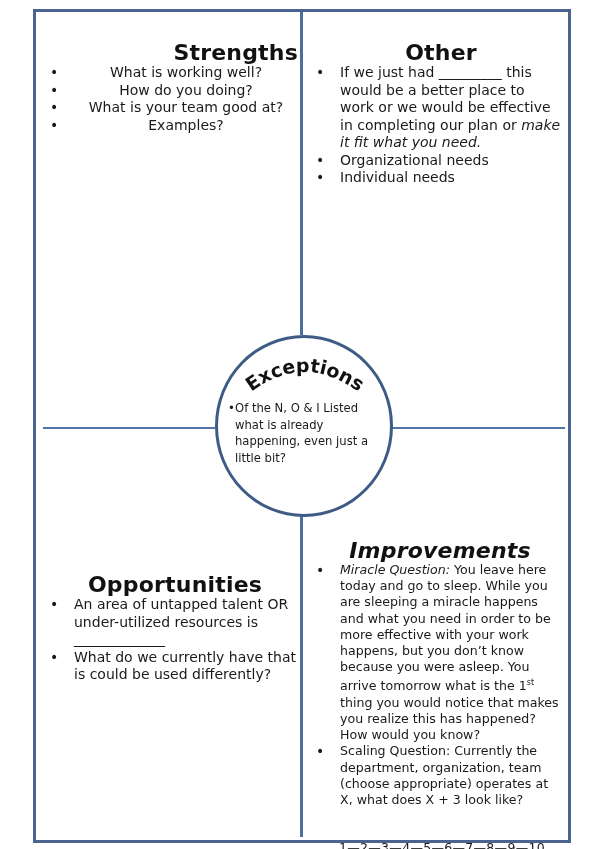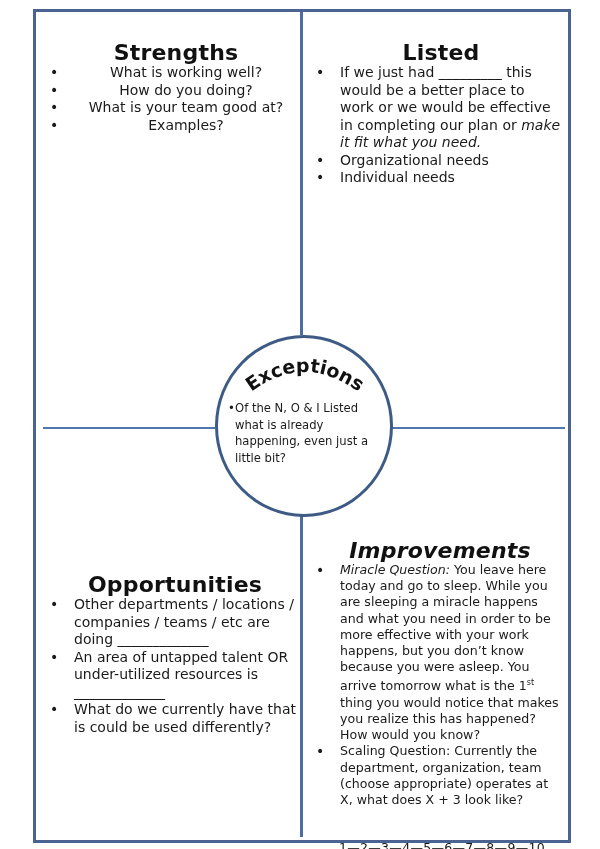--- a/index.html
+++ b/index.html
@@ -27,31 +27,31 @@
 </head>
 <body>
 
 <div class="frame"></div>
 <div class="vline" style="top:12px;height:323px;"></div>
 <div class="vline" style="top:514px;height:323px;"></div>
 <div class="hline" style="left:43px;width:172px;"></div>
 <div class="hline" style="left:390px;width:175px;"></div>
 
 <div class="quad" style="left:44px;top:40px;width:254px;">
-  <div class="title" style="margin-left:10px;">Strengths</div>
+  <div class="title" style="margin-left:10px;text-align:right;">Strengths</div>
   <ul class="b" style="margin-top:-1px;text-align:center;">
     <li>What is working well?</li>
     <li>How do you doing?</li>
     <li>What is your team good at?</li>
     <li>Examples?</li>
   </ul>
 </div>
 
 <div class="quad" style="left:310px;top:40px;width:252px;">
-  <div class="title" style="margin-left:10px;">Listed</div>
+  <div class="title" style="margin-left:10px;">Other</div>
   <ul class="b" style="margin-top:-1px;">
     <li><span>If we just had _________ this would be a better place to work or we would be effective in completing our plan or </span><span class="it">make it fit what you need.</span></li>
     <li>Organizational needs</li>
     <li>Individual needs</li>
   </ul>
 </div>
 
 <div class="circle"></div>
 <svg class="arc" width="178" height="182" viewBox="0 0 178 182">
   <defs>
@@ -62,21 +62,20 @@
   </text>
 </svg>
 <div class="circ-text">
   <span class="bul">•</span>
   <span class="txt">Of the N, O &amp; I Listed what is already happening, even just a little bit?</span>
 </div>
 
 <div class="quad" style="left:44px;top:572px;width:254px;">
   <div class="title" style="margin-left:8px;">Opportunities</div>
   <ul class="b" style="margin-top:-1px;">
-    <li>Other departments / locations / companies / teams / etc are doing _____________</li>
     <li>An area of untapped talent OR under-utilized resources is _____________</li>
     <li>What do we currently have that is could be used differently?</li>
   </ul>
 </div>
 
 <div class="quad" style="left:310px;top:538px;width:250px;">
   <div class="title" style="margin-left:10px;font-style:italic;">Improvements</div>
   <ul class="b small" style="margin-top:-1px;">
     <li><span class="it">Miracle Question:</span><span> You leave here today and go to sleep. While you are sleeping a miracle happens and what you need in order to be more effective with your work happens, but you don’t know because you were asleep. You arrive tomorrow what is the 1</span><sup style="font-size:8px;">st</sup><span> thing you would notice that makes you realize this has happened? How would you know?</span></li>
     <li>Scaling Question: Currently the department, organization, team (choose appropriate) operates at X, what does X + 3 look like?</li>

